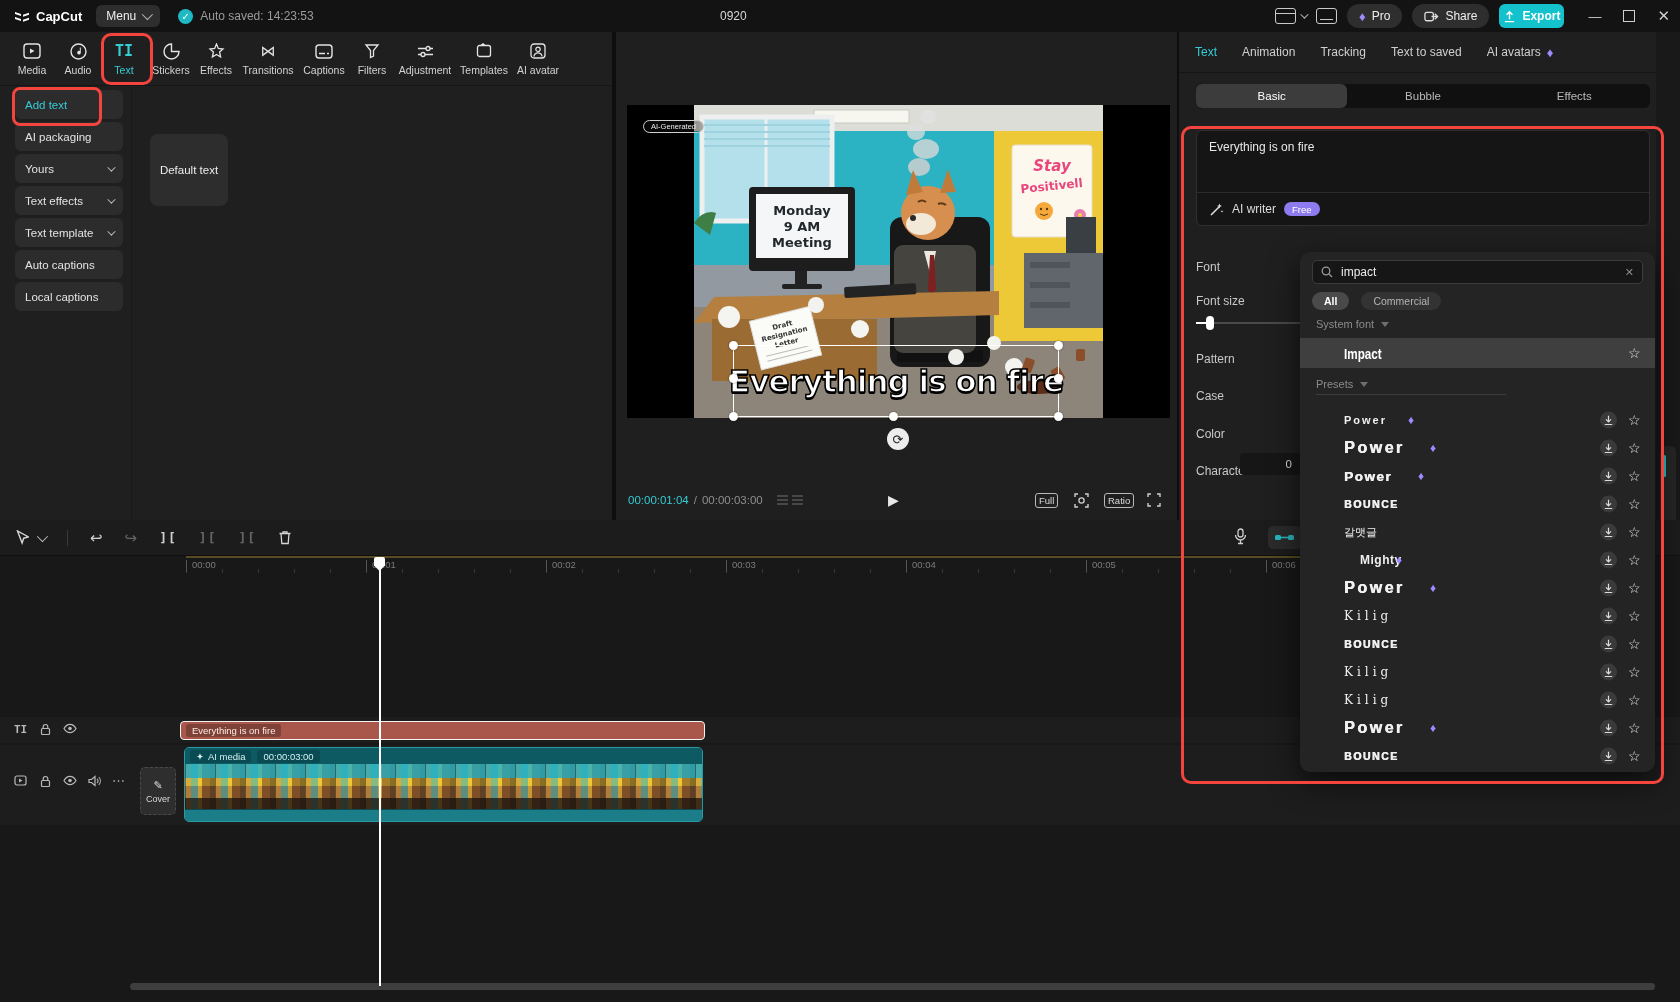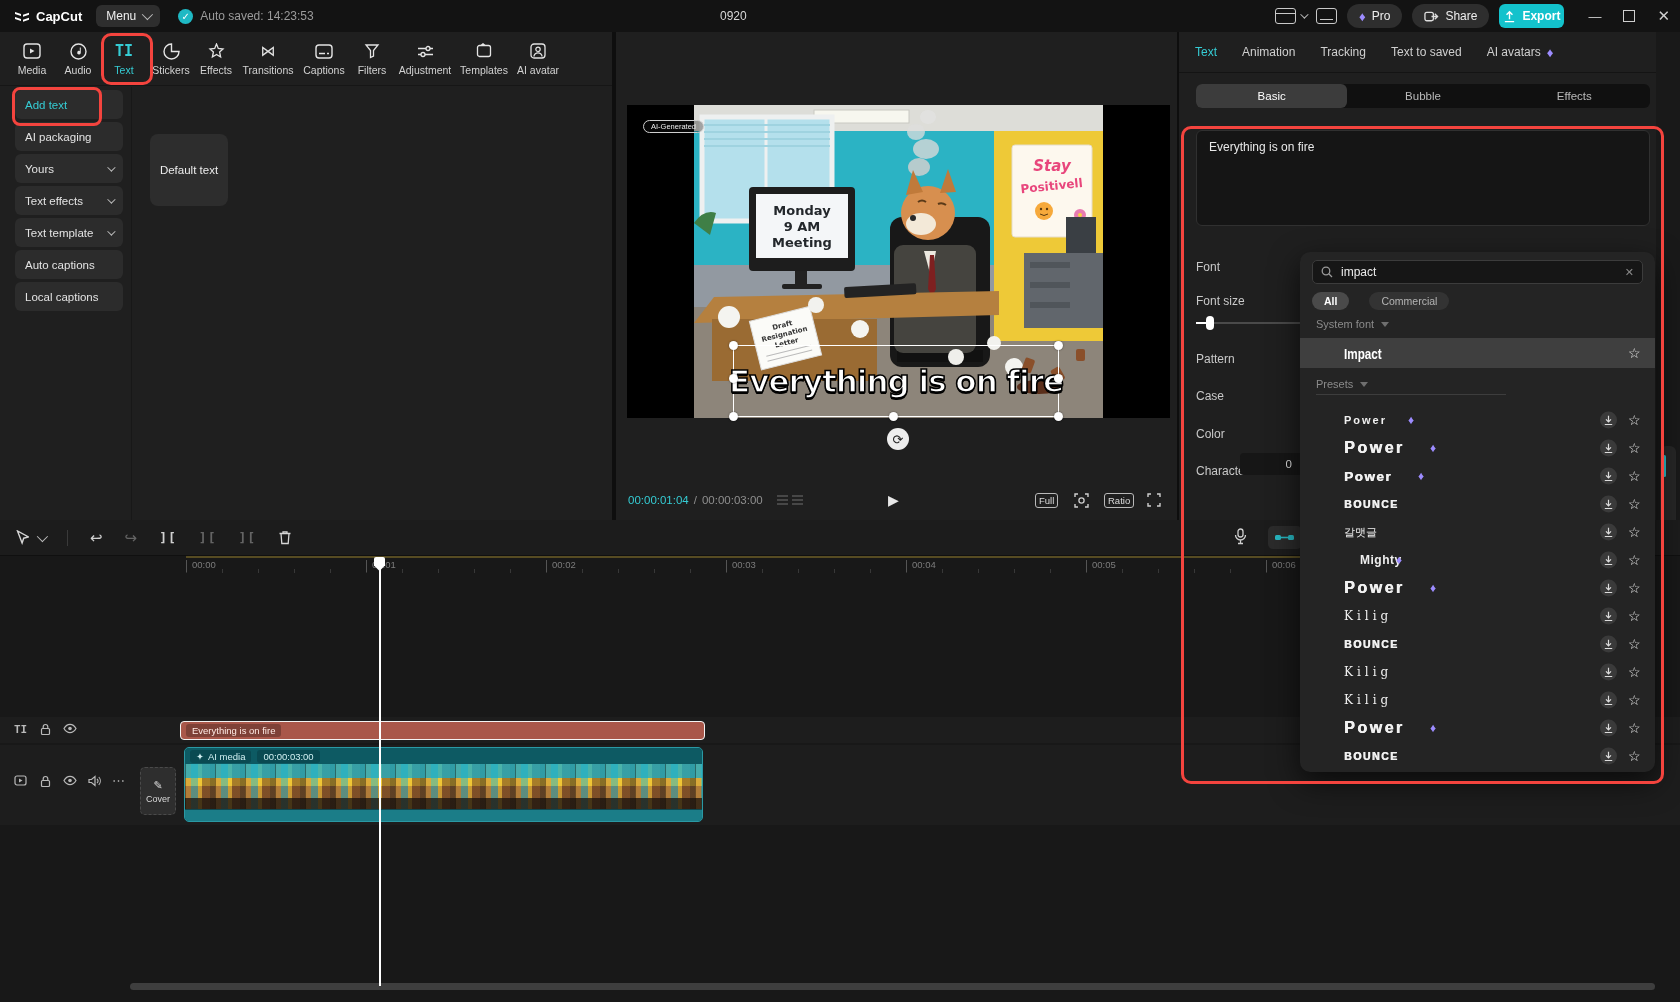--- a/index.html
+++ b/index.html
@@ -87,21 +87,21 @@
             display:flex;align-items:center;justify-content:flex-end;padding-right:10px;font-size:11.5px;color:#ddd;box-sizing:border-box;}
 
   
   .font-popup{position:absolute;left:1300px;top:252px;width:355px;height:520px;background:#242424;border-radius:10px;
               box-shadow:0 10px 30px rgba(0,0,0,.65);z-index:40;overflow:hidden;}
   .fp-search{position:absolute;left:12px;top:8px;width:331px;height:24px;background:#161616;border:1px solid #3c3c3c;
              border-radius:5px;display:flex;align-items:center;gap:6px;padding:0 8px;box-sizing:border-box;}
   .fp-search input{background:none;border:none;outline:none;color:#ececec;font-size:12px;width:260px;
                    font-family:"Liberation Sans",sans-serif;}
   .fp-clear{margin-left:auto;color:#8a8a8a;font-size:11px;}
-  .chiprow{position:absolute;left:12px;top:40px;display:flex;gap:20px;align-items:flex-end;}
+  .chiprow{position:absolute;left:12px;top:40px;display:flex;gap:12px;align-items:flex-end;}
   .chip{height:18px;border-radius:9px;background:#333;color:#b5b5b5;font-size:10.5px;display:flex;align-items:center;padding:0 12px;}
   .chip.active{background:#4a4a4a;color:#fff;font-weight:bold;}
   .fp-section{position:absolute;left:16px;display:flex;align-items:center;gap:7px;color:#8b8b8b;font-size:11px;}
   .tri-down{width:0;height:0;border-left:4px solid transparent;border-right:4px solid transparent;border-top:5px solid #6f6f6f;}
   .fp-div{position:absolute;left:16px;width:190px;height:1px;background:#3d3d3d;}
   .font-row{position:absolute;left:0;width:355px;height:28px;margin-top:8px;}
   .font-row .fname{position:absolute;left:44px;top:50%;transform:translateY(-50%);color:#f0f0f0;white-space:nowrap;}
   .font-row .fgem{position:absolute;top:50%;transform:translateY(-50%);font-size:12px;color:#9d8cff;}
   .dl-ico{position:absolute;left:300px;top:50%;transform:translateY(-50%);width:17px;height:17px;border-radius:50%;
           background:#3a3a3a;display:flex;align-items:center;justify-content:center;}
@@ -464,20 +464,28 @@
       </span>
     </div>
     <div class="subtabs">
       <div class="subtab active">Basic</div>
       <div class="subtab">Bubble</div>
       <div class="subtab">Effects</div>
     </div>
 
     <div class="textbox">
       <div class="tval">Everything is on fire</div>
+      <div class="aiw">
+        <svg width="15" height="15" viewBox="0 0 15 15">
+          <path d="M2 13L10 5" stroke="#ddd" stroke-width="1.6"></path>
+            <path d="M10.5 1.5l.7 1.8 1.8.7-1.8.7-.7 1.8-.7-1.8-1.8-.7 1.8-.7zM13 8l.4 1 1 .4-1 .4-.4 1-.4-1-1-.4 1-.4z" fill="#ddd"></path>
+        </svg>
+        <span>AI writer</span>
+        <span class="free-badge">Free</span>
+      </div>
     </div>
 
     <div class="field-label" style="top:228px;">Font</div>
     <div class="field-label" style="top:262px;">Font size</div>
     <div class="slider">
       <div class="track"></div>
       <div class="fill"></div>
       <div class="thumb"></div>
     </div>
     <div class="field-label" style="top:320px;">Pattern</div>

